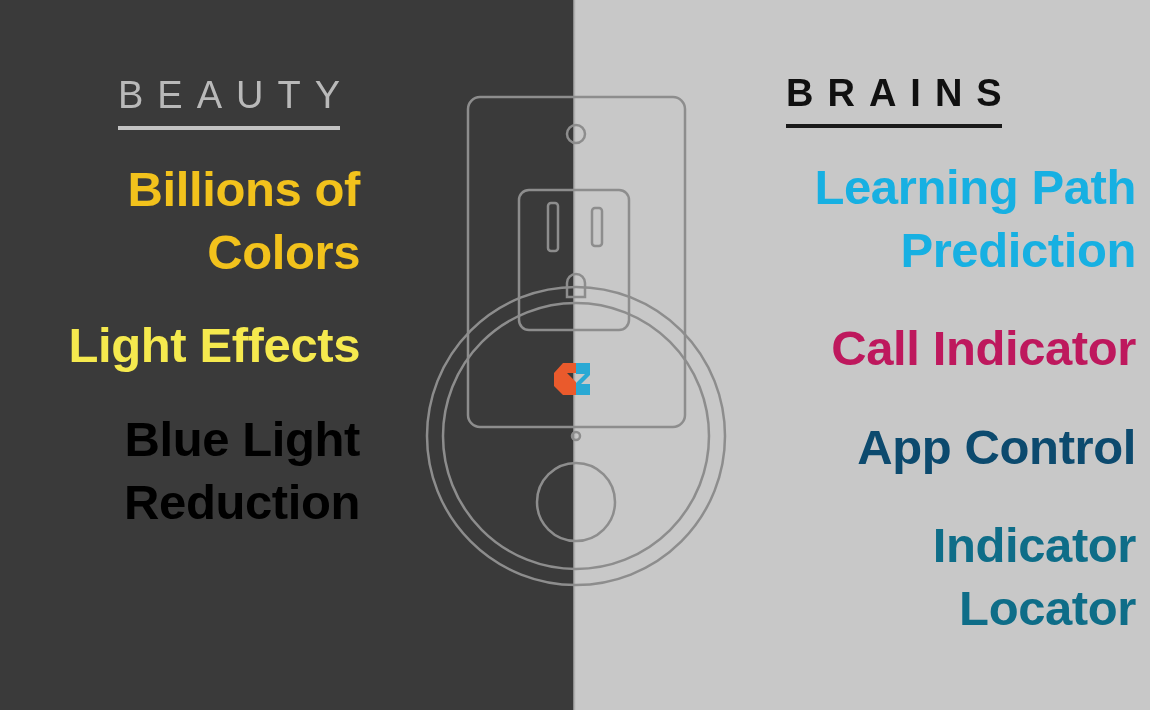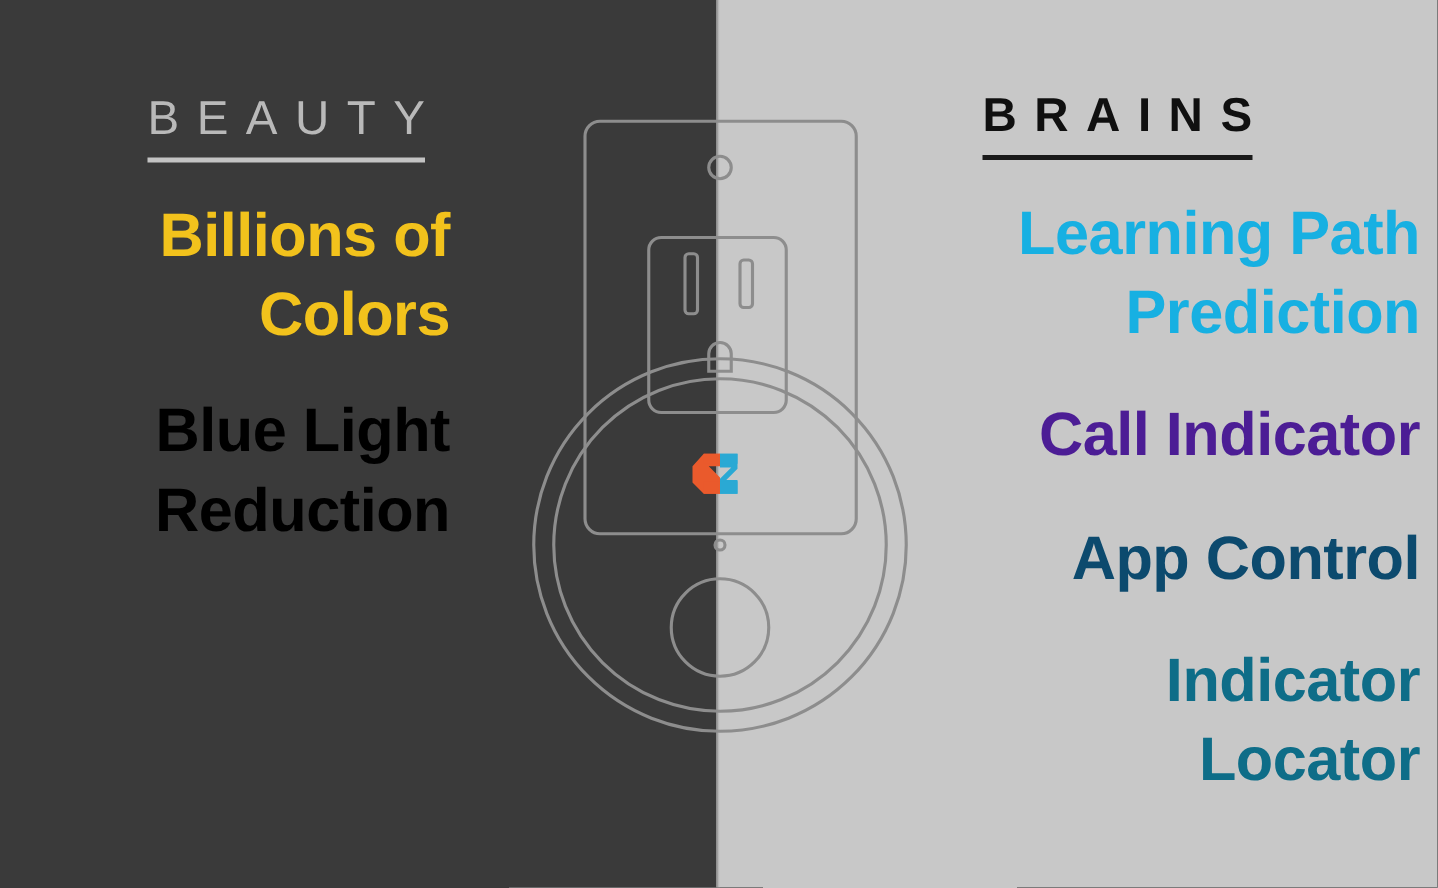--- a/index.html
+++ b/index.html
@@ -145,28 +145,29 @@
     </g>
   </svg>
 
   <div id="heading-beauty" class="heading">
     <span>BEAUTY</span>
     <span class="rule"></span>
   </div>
 
   <ul id="features-beauty" class="feature-list">
     <li class="feature" style="color:#f2c21c">Billions of Colors</li>
+    <li class="feature" style="color:#f5e94e">Light Effects</li>
     <li class="feature" style="color:#000000">Blue Light Reduction</li>
   </ul>
 
   <div id="heading-brains" class="heading">
     <span>BRAINS</span>
     <span class="rule"></span>
   </div>
 
   <ul id="features-brains" class="feature-list">
     <li class="feature" style="color:#17b0e2">Learning Path Prediction</li>
-    <li class="feature" style="color:#4c1d95">Call Indicator</li>
+    <li class="feature" style="color:#be185d">Call Indicator</li>
     <li class="feature" style="color:#0c4a6e">App Control</li>
     <li class="feature" style="color:#0e6d88">Indicator Locator</li>
   </ul>
 
 </div>
 
 </body></html>

